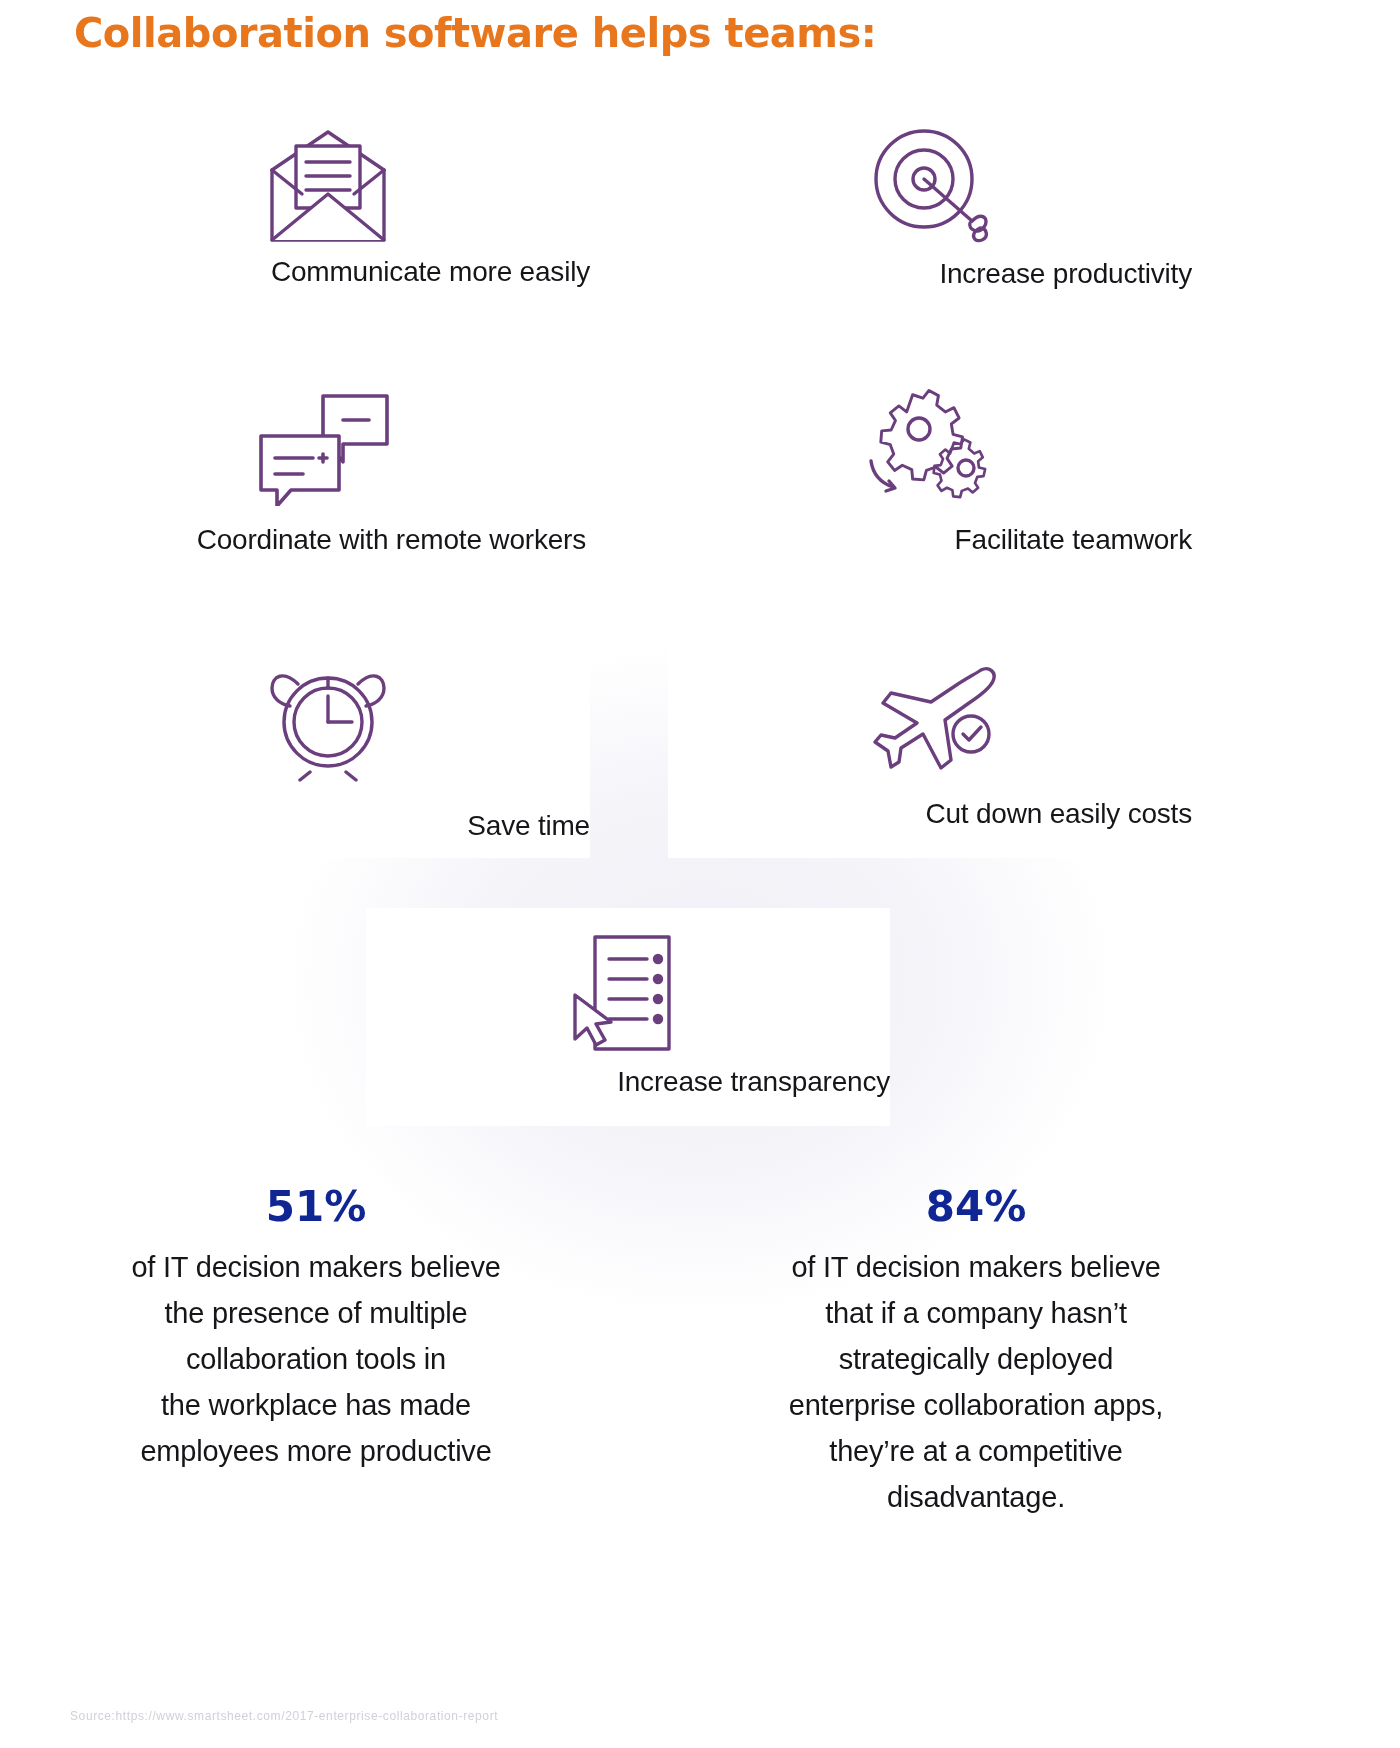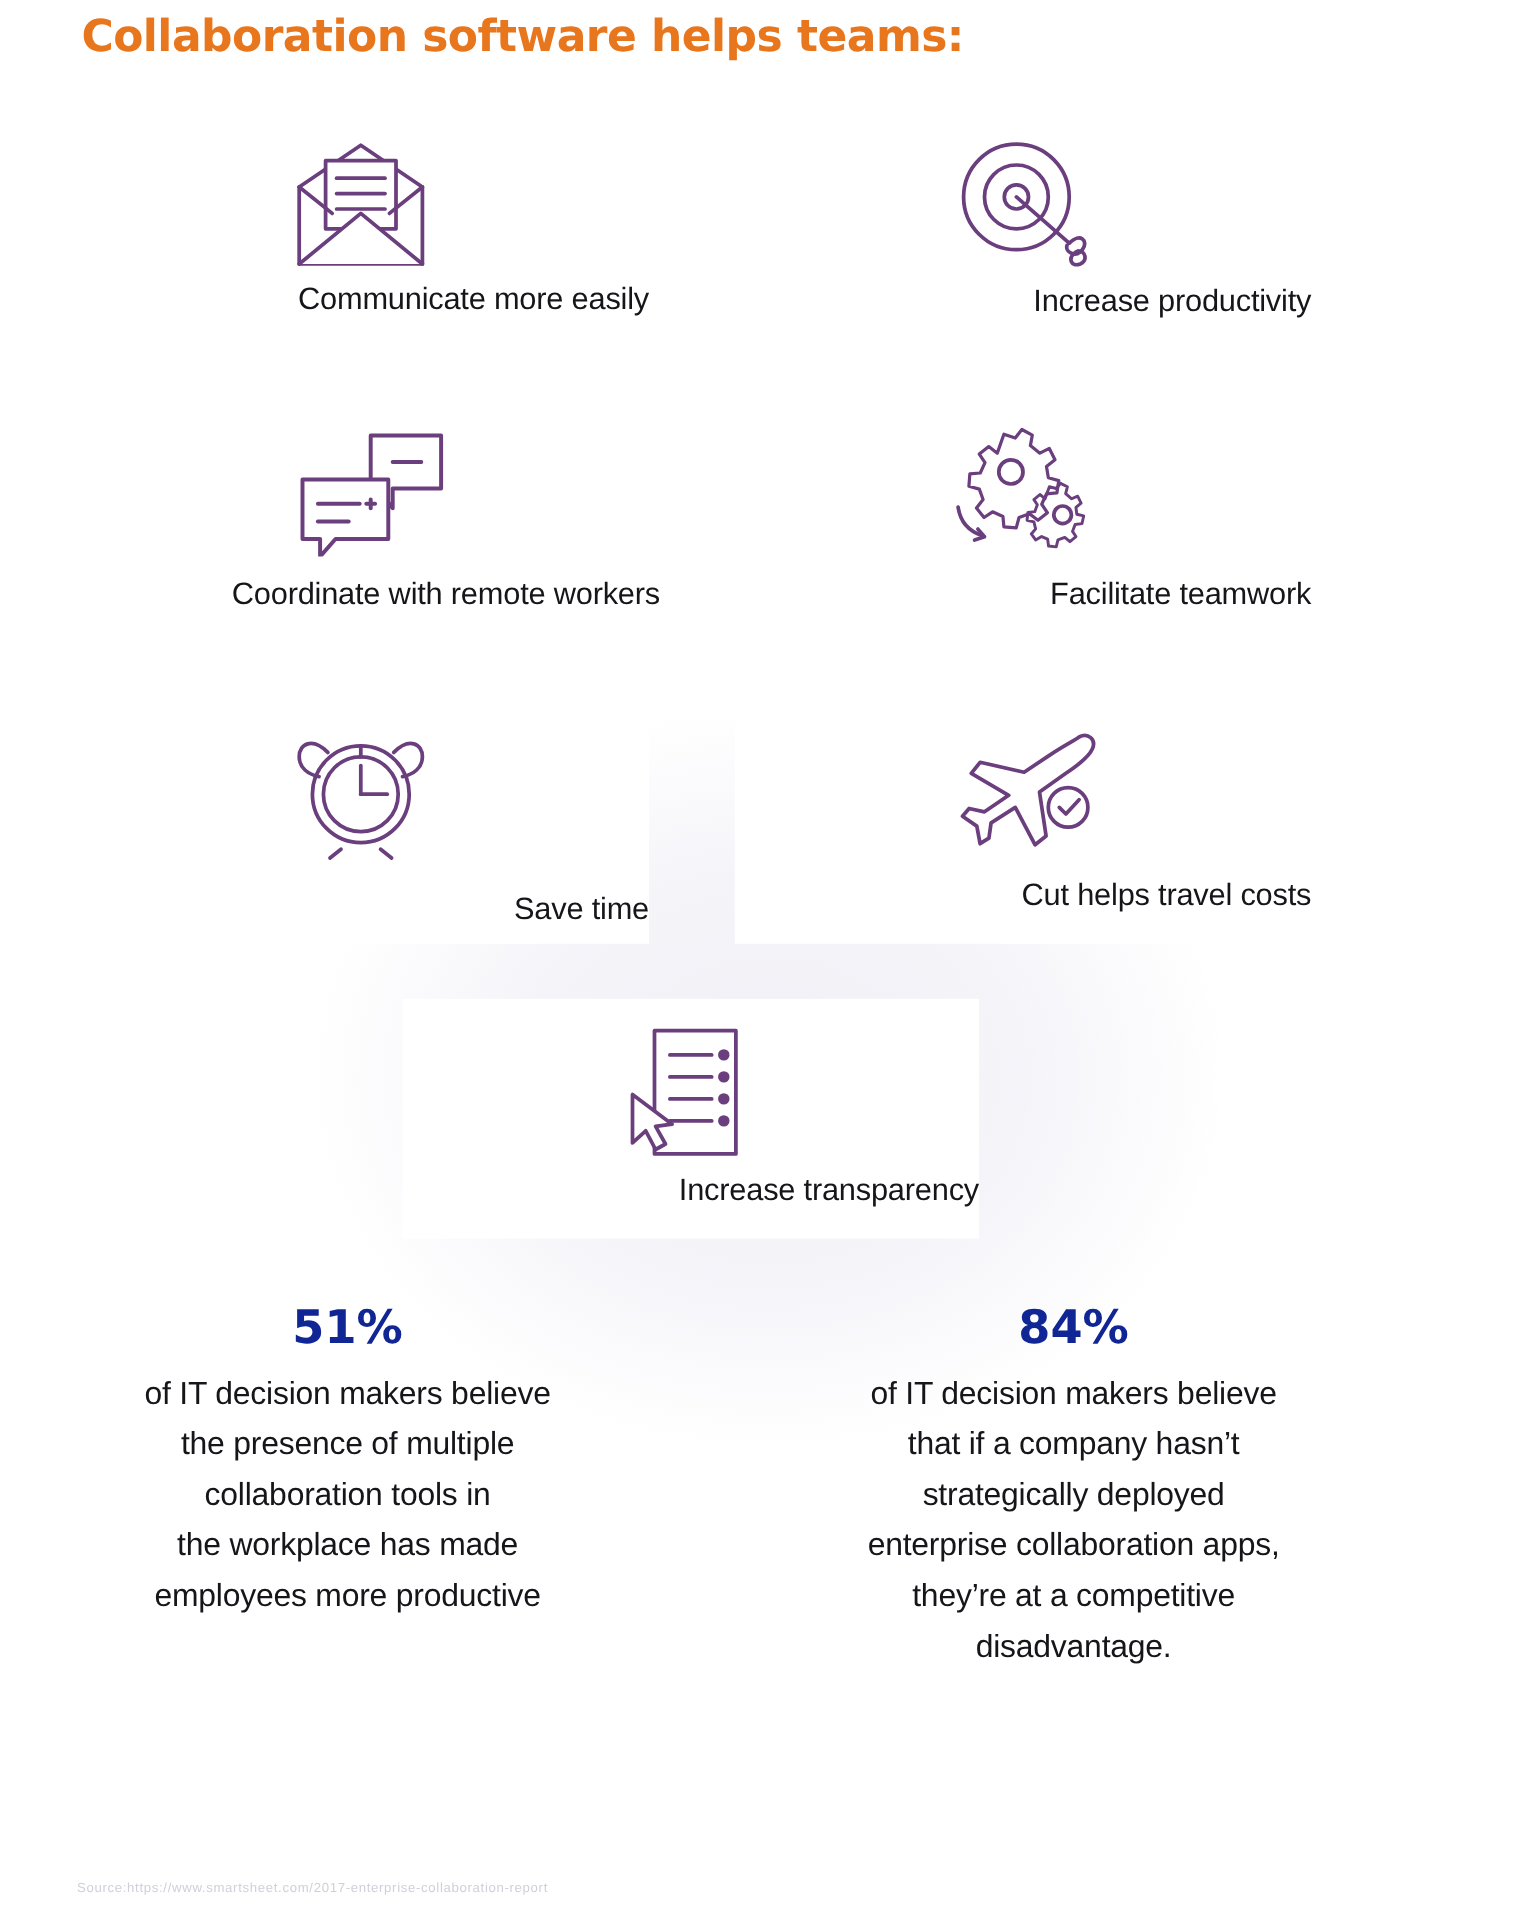--- a/index.html
+++ b/index.html
@@ -50,21 +50,21 @@
     color:#16161a;
     text-align:right;
     width:100%;
     letter-spacing:-0.2px;
     white-space:nowrap;
   }
 
   
   #card-0 { left:66px;  top:98px;  width:524px; height:218px; }
   #card-1 { left:668px; top:98px;  width:524px; height:218px; }
-  #card-2 { left:76px;  top:366px; width:524px; height:218px; }
+  #card-2 { left:62px;  top:366px; width:524px; height:218px; }
   #card-3 { left:668px; top:366px; width:524px; height:218px; }
   #card-4 { left:66px;  top:640px; width:524px; height:218px;gap:28px; }
   #card-5 { left:668px; top:640px; width:524px; height:218px; }
   #card-6 { left:366px; top:908px; width:524px; height:218px; }
 
   #card-0 .label { padding-bottom:28px; }
   #card-1 .label { padding-bottom:26px; }
   #card-2 .label { padding-bottom:28px; }
   #card-3 .label { padding-bottom:28px; }
   #card-4 .label { padding-bottom:28px; }
@@ -197,21 +197,21 @@
   </div>
 
   <div class="card" id="card-5">
     <div class="iconwrap">
       <svg class="ico" width="150" height="122" viewBox="0 0 150 122" fill="none" stroke="#6b3e7e" stroke-width="3.4" stroke-linecap="round" stroke-linejoin="round">
         <path d="M126 12 c8 -4 16 2 12 11 c-3 7 -12 14 -24 22 l-24 17 l6 40 l-10 8 l-18 -34 l-22 14 l-2 14 l-8 5 l-3 -16 l-13 -9 l6 -7 l14 3 l22 -15 l-34 -20 l8 -10 l40 9 l24 -16 c12 -8 22 -13 26 -16 z"></path>
         <circle cx="116" cy="76" r="18" fill="#ffffff"></circle>
         <path d="M108 76 l6 6 l12 -13"></path>
       </svg>
     </div>
-    <div class="label">Cut helps travel costs</div>
+    <div class="label">Cut down easily costs</div>
   </div>
 
   <div class="card" id="card-6">
     <div class="iconwrap">
       <svg class="ico" width="126" height="130" viewBox="0 0 126 130" fill="none" stroke="#6b3e7e" stroke-width="3.4" stroke-linecap="round" stroke-linejoin="round">
         <path d="M30 8 L104 8 L104 120 L30 120 Z" fill="#ffffff"></path>
         <line x1="44" y1="30" x2="82" y2="30"></line>
         <line x1="44" y1="50" x2="82" y2="50"></line>
         <line x1="44" y1="70" x2="82" y2="70"></line>
         <line x1="44" y1="90" x2="82" y2="90"></line>

